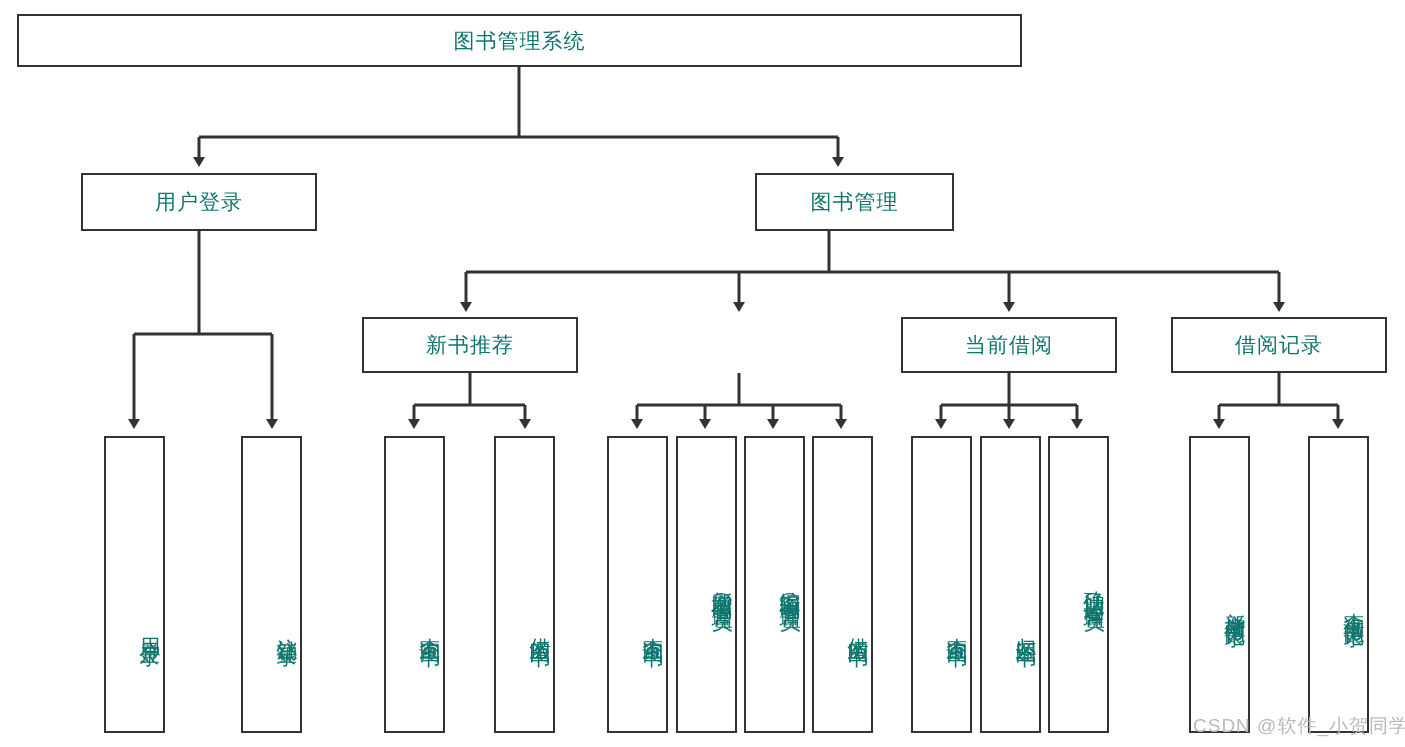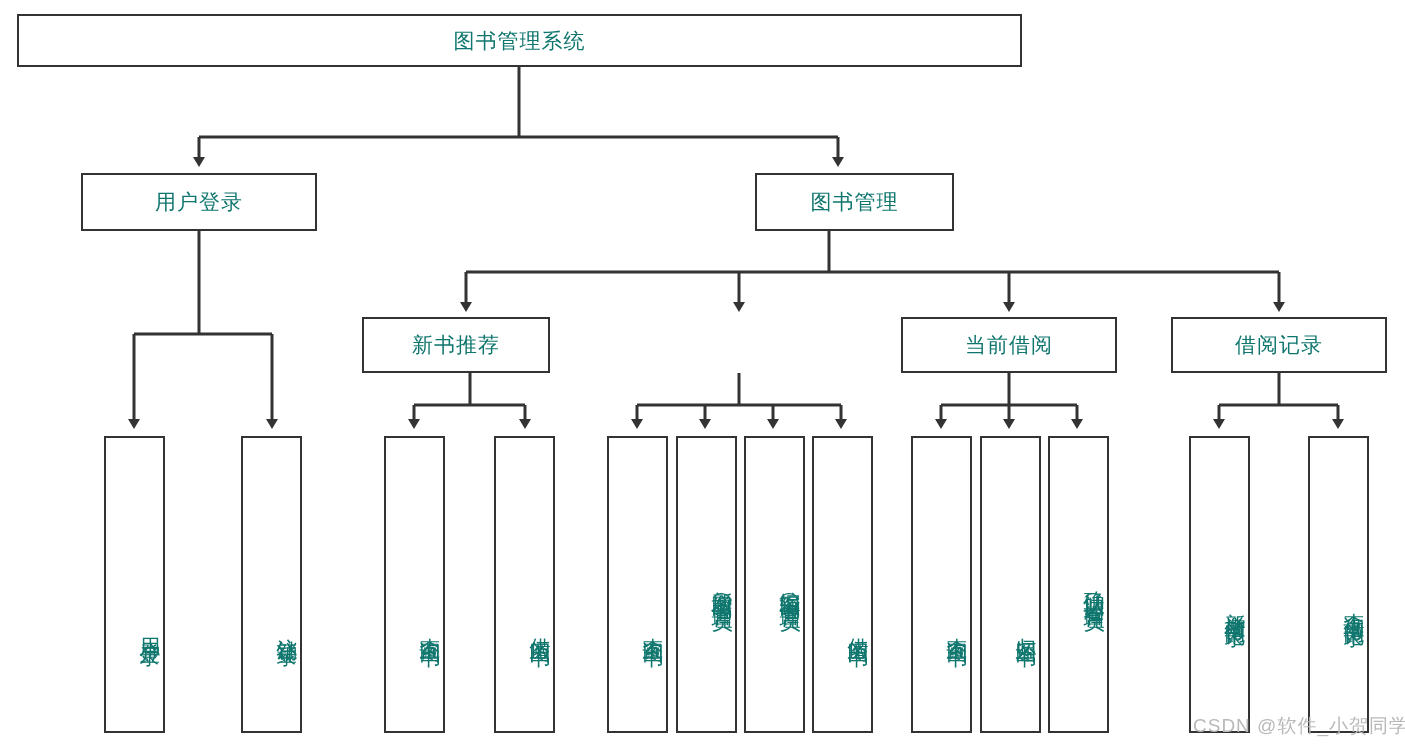--- a/index.html
+++ b/index.html
@@ -126,21 +126,21 @@
   </div>
 
   <div class="node horiz" style="left:81px; top:173px; width:236px; height:58px;">
     <span>用户登录</span>
   </div>
 
   <div class="node horiz" style="left:747px; top:173px; width:199px; height:58px;margin-left:8px;">
     <span>图书管理</span>
   </div>
 
-  <div class="node horiz" style="left:362px; top:317px; width:188px; height:56px;">
+  <div class="node horiz" style="left:362px; top:317px; width:216px; height:56px;">
     <span>新书推荐</span>
   </div>
 
 
   <div class="node horiz" style="left:1171px; top:317px; width:216px; height:56px;">
     <span>借阅记录</span>
   </div>
 
   <div class="node horiz" style="left:901px; top:317px; width:216px; height:56px;">
     <span>当前借阅</span>

